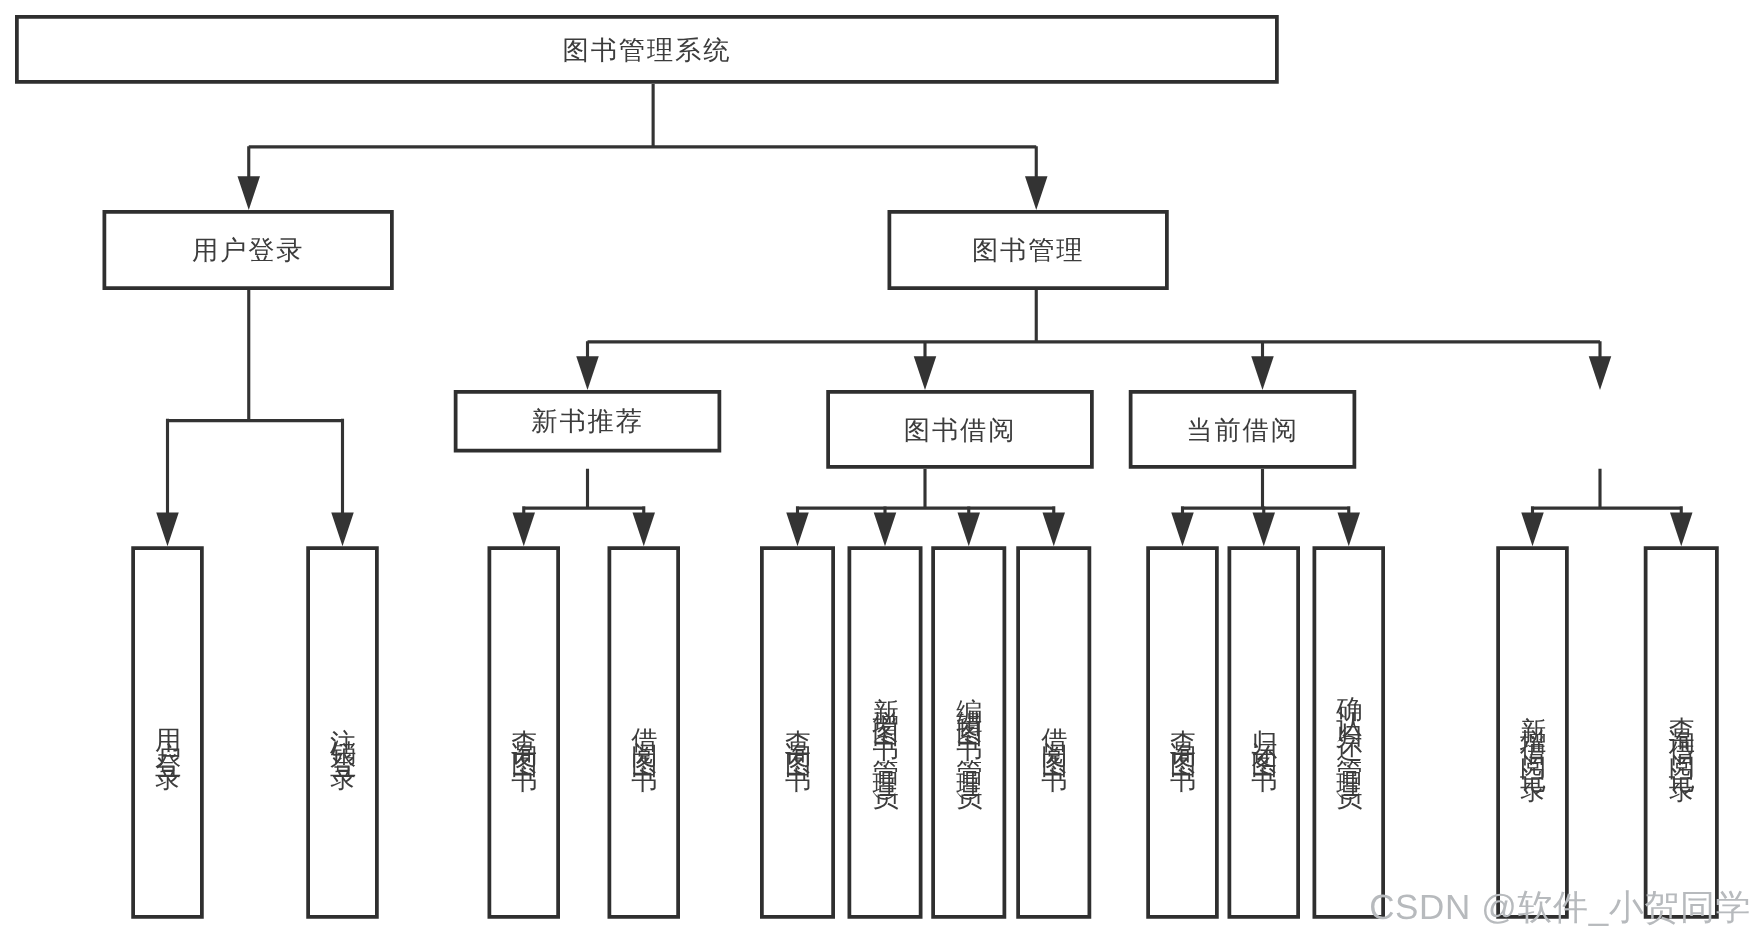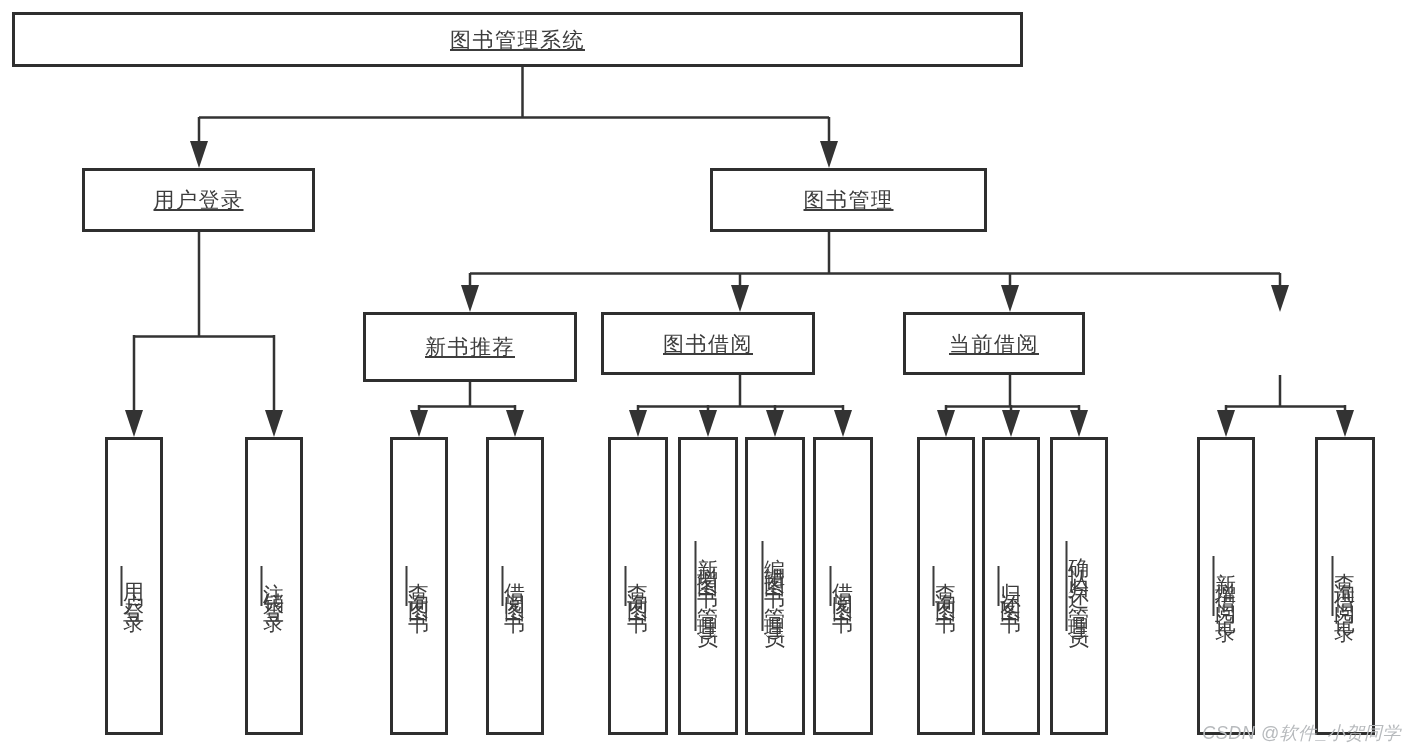--- a/index.html
+++ b/index.html
@@ -19,44 +19,42 @@
   }
   .node {
     position: absolute;
     box-sizing: border-box;
     background: #ffffff;
     border: 3px solid #2f2f2f;
     display: flex;
     align-items: center;
     justify-content: center;
     color: #3c3c3c;
-    text-decoration: underline;
   }
   .node.h span {
     font-size: 21px;
     letter-spacing: 1.5px;
     white-space: nowrap;
   }
   .node.v span {
     writing-mode: vertical-rl;
     text-orientation: mixed;
     font-size: 21px;
     letter-spacing: 10px;
     line-height: 1;
     white-space: nowrap;
   }
   .watermark {
     position: absolute;
     right: 4px;
     bottom: 2px;
-    font-size: 18px;
+    font-size: 28px;
     color: #b7babd;
     letter-spacing: 0.5px;
     white-space: nowrap;
-    font-style: italic;
   }
 </style>
 </head>
 <body>
 
 <div class="stage">
 
   <svg class="connector-layer" width="1405" height="747" viewBox="0 0 1405 747">
     <path fill="none" stroke="#333333" stroke-width="2.5" d="M522.5 67 V117.5
              M199 117.5 H829
@@ -115,28 +113,28 @@
     <polygon fill="#333333" points="1345,437 1336,410 1354,410"></polygon>
   </svg>
 
   <div class="node h" style="left:12px;top:12px;width:1011px;height:55px">
     <span>图书管理系统</span>
   </div>
 
   <div class="node h" style="left:82px;top:168px;width:233px;height:64px">
     <span>用户登录</span>
   </div>
-  <div class="node h" style="left:710px;top:168px;width:277px;height:64px">
+  <div class="node h" style="left:710px;top:168px;width:225px;height:64px">
     <span>图书管理</span>
   </div>
 
-  <div class="node h" style="left:363px;top:312px;width:214px;height:70px">
+  <div class="node h" style="left:363px;top:312px;width:214px;height:50px">
     <span>新书推荐</span>
   </div>
-  <div class="node h" style="left:601px;top:312px;width:214px;height:63px">
+  <div class="node h" style="left:661px;top:312px;width:214px;height:63px">
     <span>图书借阅</span>
   </div>
   <div class="node h" style="left:903px;top:312px;width:182px;height:63px">
     <span>当前借阅</span>
   </div>
 
   <div class="node v" style="left:105px;top:437px;width:58px;height:298px">
     <span>用户登录</span>
   </div>
   <div class="node v" style="left:245px;top:437px;width:58px;height:298px">

